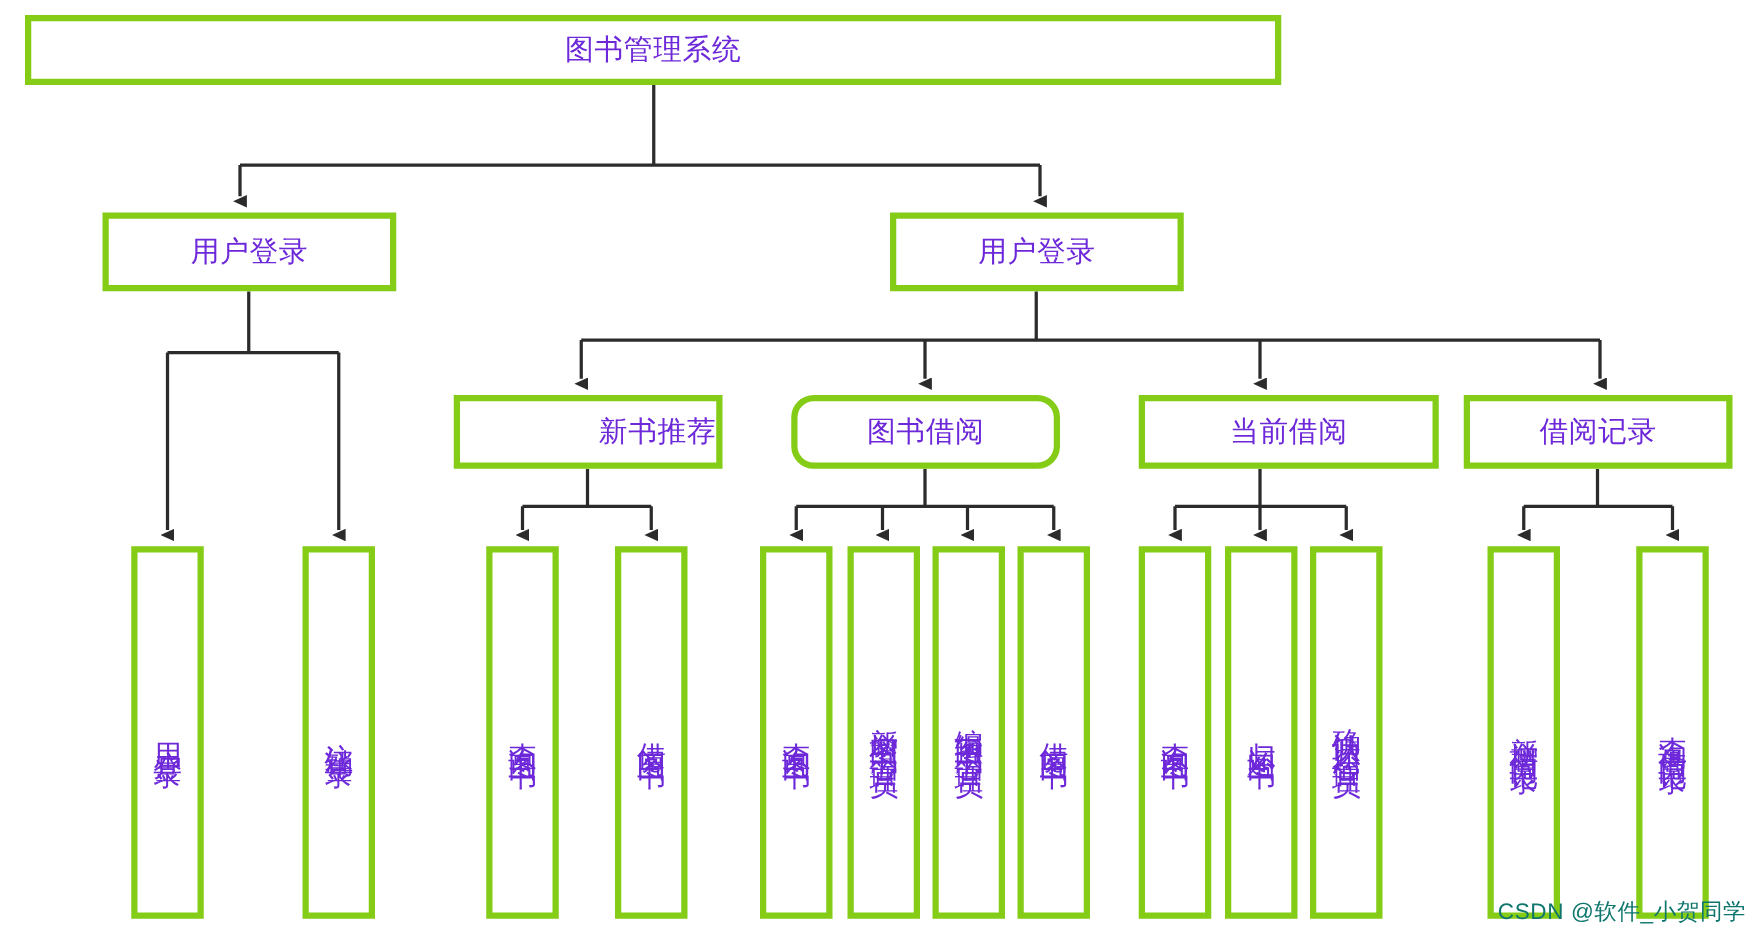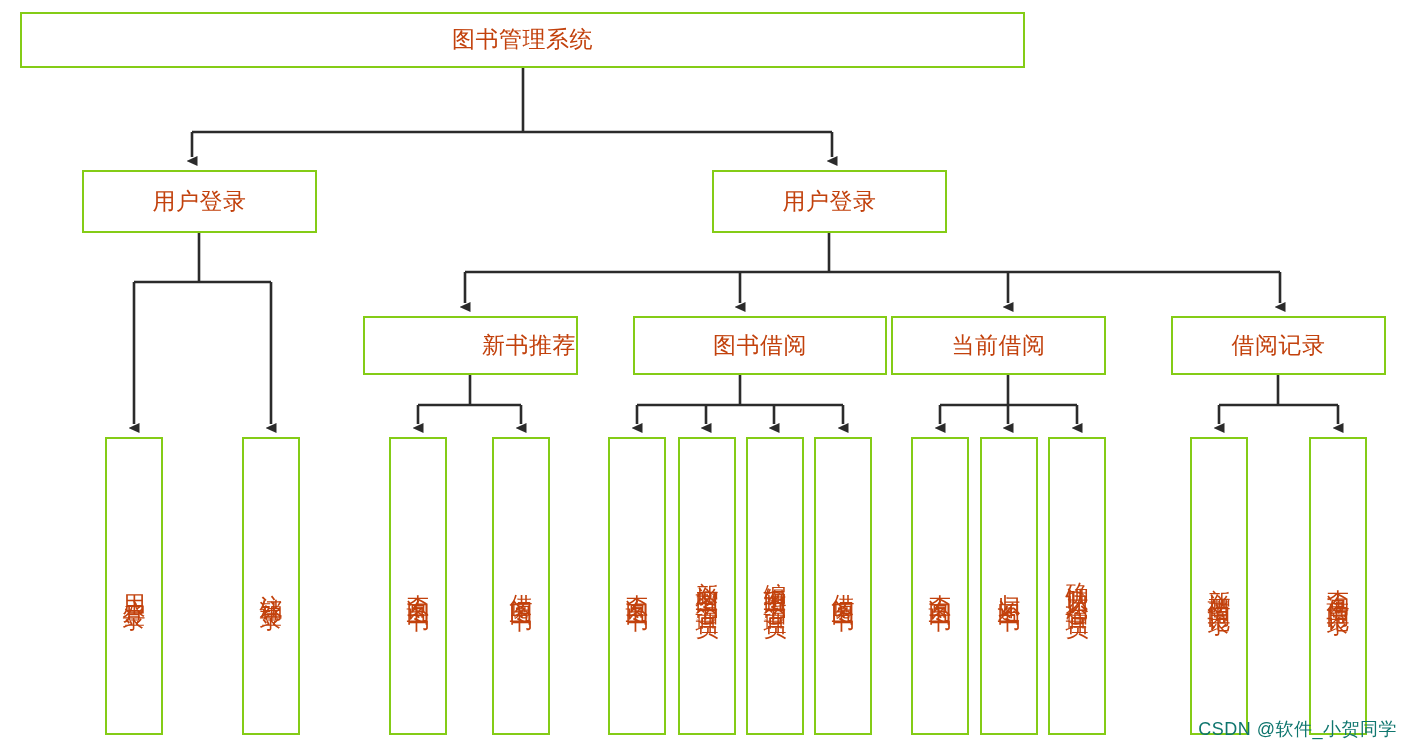--- a/index.html
+++ b/index.html
@@ -23,25 +23,25 @@
     position: absolute;
     left: 0;
     top: 0;
     width: 1405px;
     height: 747px;
   }
   .node {
     position: absolute;
     box-sizing: border-box;
     background: #ffffff;
-    border: 2px solid #84cc16;
+    border: 5px solid #84cc16;
     display: flex;
     align-items: center;
     justify-content: center;
-    color: #c2410c;
+    color: #6d28d9;
     z-index: 2;
   }
   .node-label {
     display: block;
     line-height: 1.18;
     text-align: center;
     white-space: nowrap;
   }
   .node.horizontal .node-label {
     font-size: 23px;
@@ -138,25 +138,25 @@
   </div>
 
   <div class="node horizontal" style="left:712px; top:170px; width:235px; height:63px;">
     <span class="node-label">用户登录</span>
   </div>
 
   <div class="node horizontal" style="left:363px; top:316px; width:215px; height:59px;justify-content:flex-end;">
     <span class="node-label">新书推荐</span>
   </div>
 
-  <div class="node horizontal" style="left:633px; top:316px; width:254px; height:59px;">
+  <div class="node horizontal" style="left:633px; top:316px; width:215px; height:59px;border-radius:18px;">
     <span class="node-label">图书借阅</span>
   </div>
 
-  <div class="node horizontal" style="left:891px; top:316px; width:215px; height:59px;">
+  <div class="node horizontal" style="left:911px; top:316px; width:240px; height:59px;">
     <span class="node-label">当前借阅</span>
   </div>
 
   <div class="node horizontal" style="left:1171px; top:316px; width:215px; height:59px;">
     <span class="node-label">借阅记录</span>
   </div>
 
   <div class="node vertical" style="left:105px; top:437px; width:58px; height:298px;">
     <span class="node-label">用户登录</span>
   </div>

